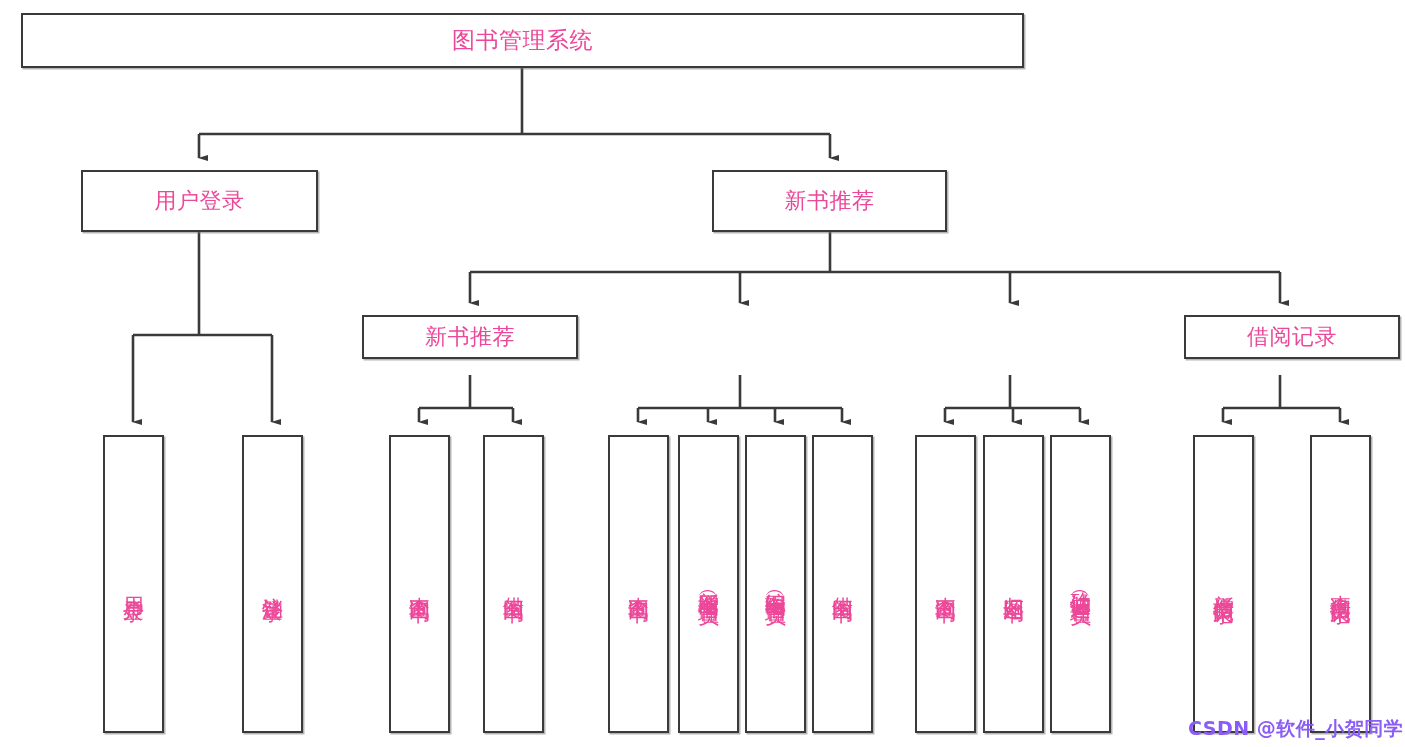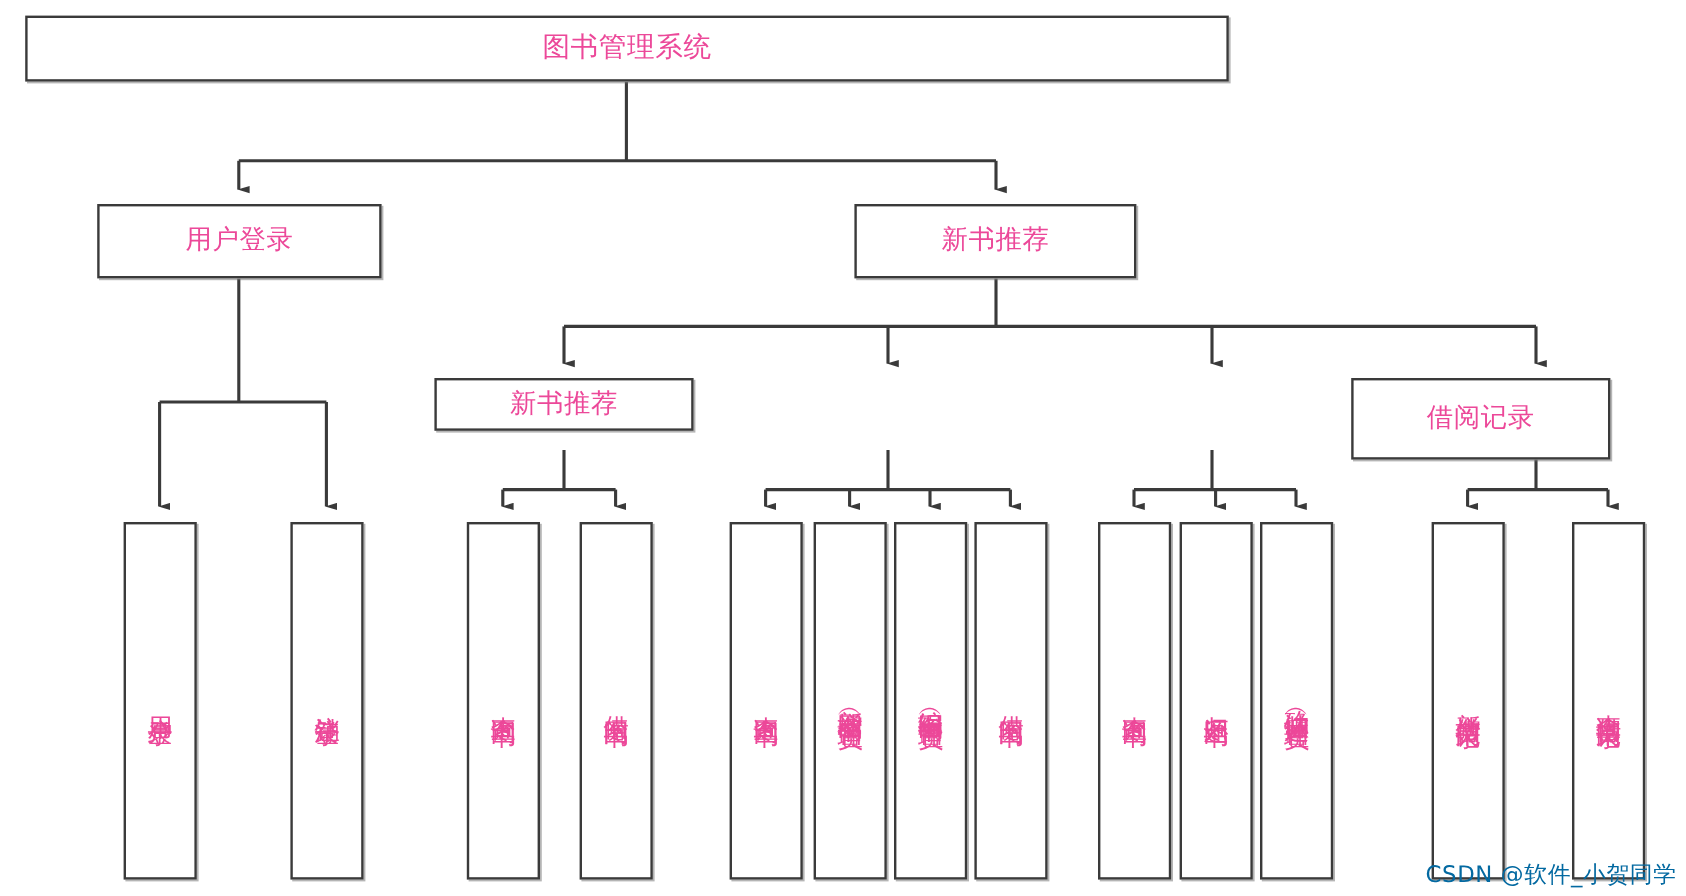--- a/index.html
+++ b/index.html
@@ -59,25 +59,26 @@
     writing-mode: vertical-rl;
     text-orientation: upright;
     font-size: 21px;
     line-height: 1.05;
     letter-spacing: 2px;
     white-space: nowrap;
     max-height: 100%;
   }
   .watermark {
     position: absolute;
-    color: #0369a1;
+    color: #8b5cf6;
     font-size: 19px;
     white-space: nowrap;
     letter-spacing: 0.5px;
     user-select: none;
+    font-weight: bold;
   }
 </style>
 </head>
 <body>
 
 <div id="canvas">
 
   <svg class="wires" viewBox="0 0 1405 747">
     <defs>
       <marker id="arrow" markerWidth="10" markerHeight="12" refX="3" refY="9" orient="auto" markerUnits="userSpaceOnUse">
@@ -135,21 +136,21 @@
   <div class="node horiz" style="left:81px; top:170px; width:237px; height:62px;">
     <span class="label">用户登录</span>
   </div>
   <div class="node horiz" style="left:712px; top:170px; width:235px; height:62px;">
     <span class="label">新书推荐</span>
   </div>
 
   <div class="node horiz" style="left:362px; top:315px; width:216px; height:44px;">
     <span class="label">新书推荐</span>
   </div>
-  <div class="node horiz" style="left:1126px; top:315px; width:216px; height:68px;">
+  <div class="node horiz" style="left:1184px; top:315px; width:216px; height:44px;">
     <span class="label">借阅记录</span>
   </div>
 
   <div class="node vert" style="left:103px; top:435px; width:61px; height:298px;">
     <span class="label">用户登录</span>
   </div>
   <div class="node vert" style="left:242px; top:435px; width:61px; height:298px;">
     <span class="label">注销登录</span>
   </div>
 

